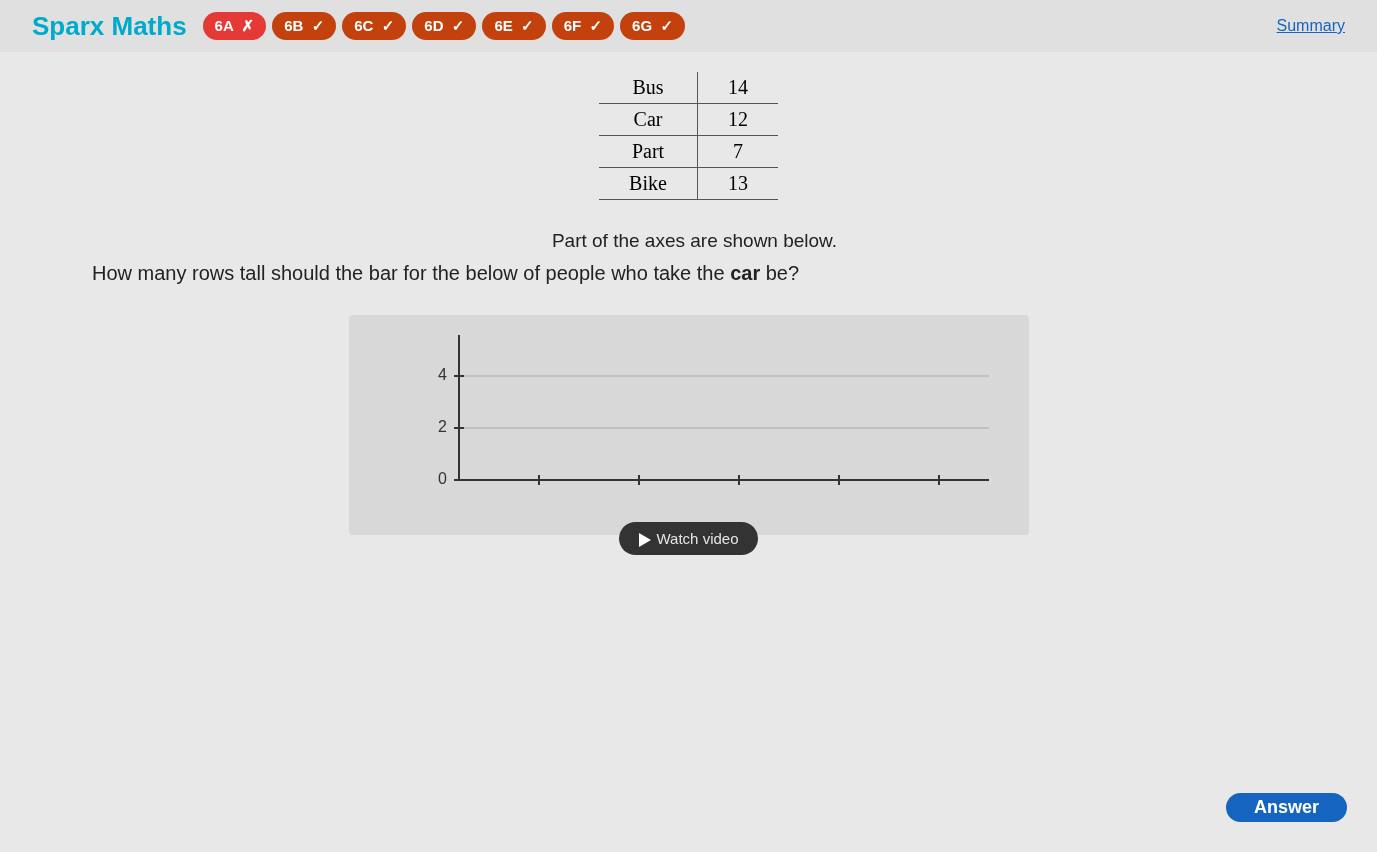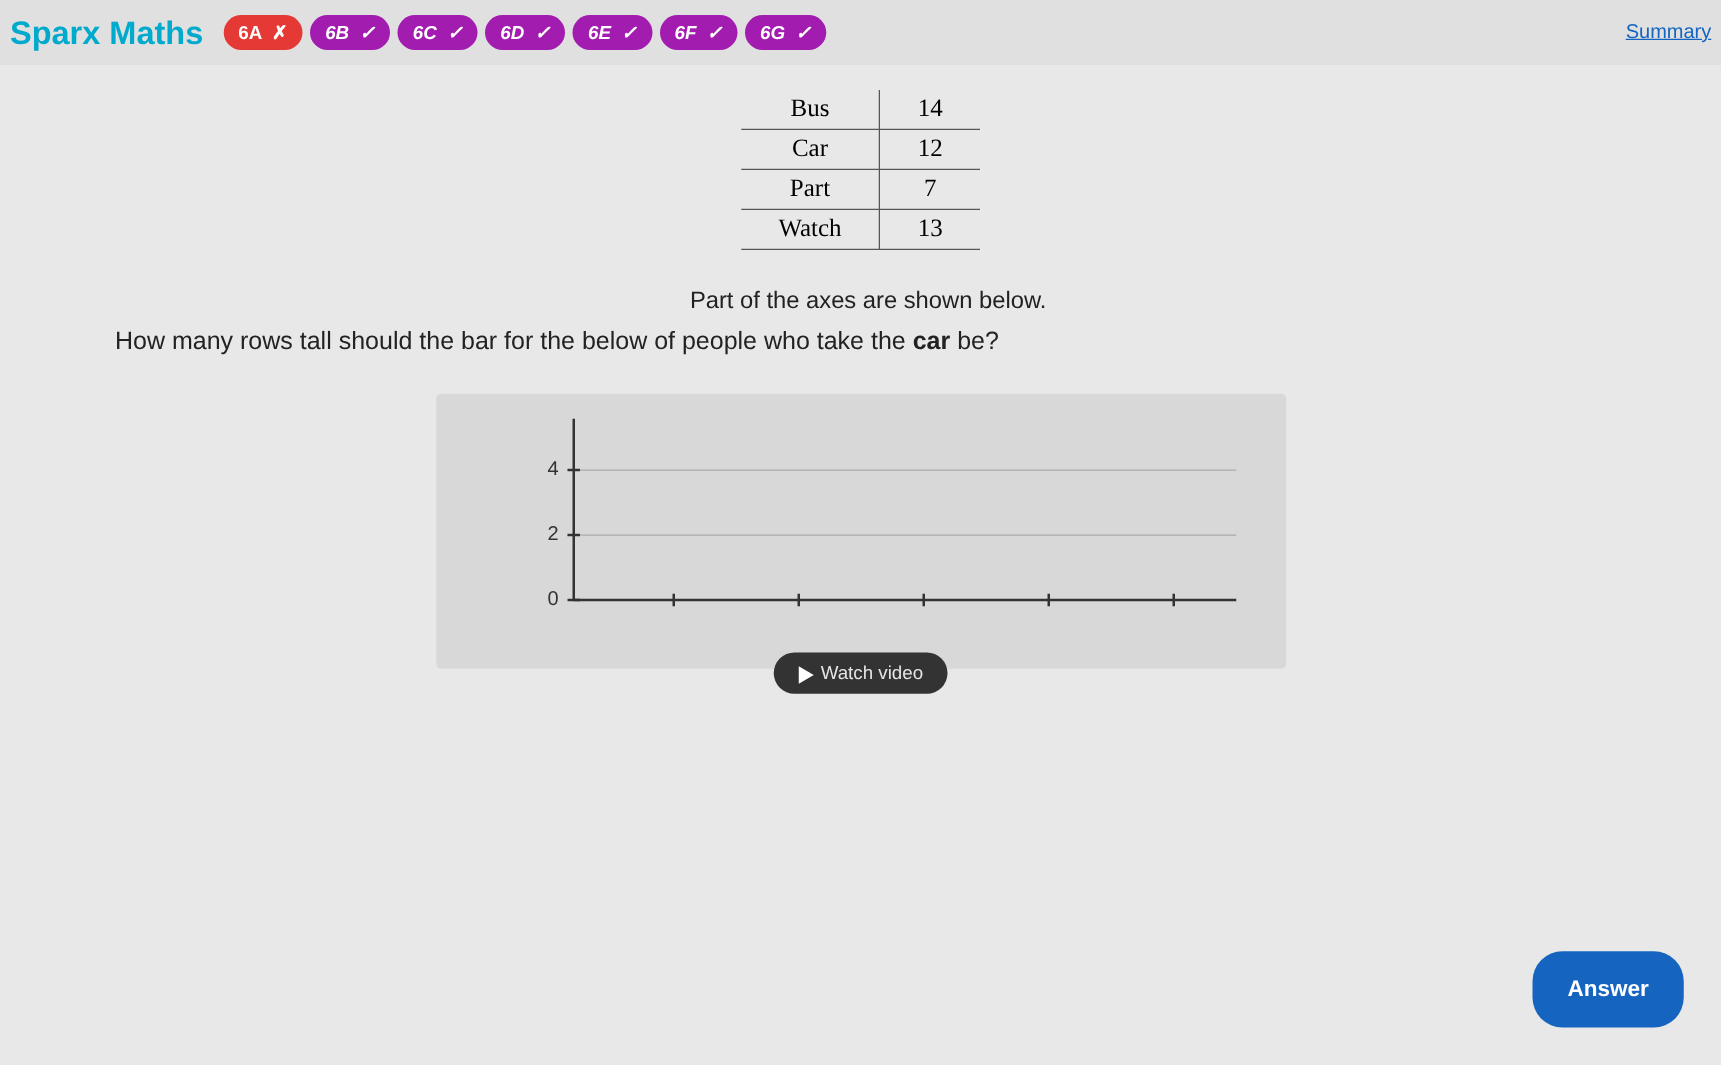--- a/index.html
+++ b/index.html
@@ -9,21 +9,21 @@
       min-height: 852px;
       width: 1377px;
       overflow: hidden;
       position: relative;
     }
 
     
     .header {
       display: flex;
       align-items: center;
-      padding: 8px 8px;
+      padding: 8px 32px;
       gap: 6px;
       background: #e0e0e0;
       min-height: 52px;
       text-align: center;
     }
     .brand-title {
       font-size: 26px;
       font-weight: bold;
       color: #00aacc;
       font-family: Arial, sans-serif;
@@ -37,23 +37,22 @@
       font-size: 15px;
       font-weight: 600;
       font-family: Arial, sans-serif;
       gap: 4px;
     }
     .tab-red {
       background: #e53935;
       color: white;
     }
     .tab-green {
-      background: #a21caf;
+      background: #c2410c;
       color: white;
-      font-style: italic;
     }
     .summary-link {
       margin-left: auto;
       font-size: 16px;
       color: #1565c0;
       font-family: Arial, sans-serif;
       font-weight: 500;
       text-decoration: underline;
       cursor: pointer;
     }
@@ -156,21 +155,21 @@
     }
 
     
     .answer-btn {
       position: absolute;
       bottom: 30px;
       right: 30px;
       background: #1565c0;
       color: white;
       border-radius: 24px;
-      padding: 20px 28px;
+      padding: 4px 28px;
       font-size: 18px;
       font-family: Arial, sans-serif;
       font-weight: 600;
       cursor: pointer;
       border: none;
     }
   </style>
 </head>
 <body>
 
@@ -199,21 +198,21 @@
       </tr>
       <tr>
         <td>Car</td>
         <td>12</td>
       </tr>
       <tr>
         <td>Part</td>
         <td>7</td>
       </tr>
       <tr>
-        <td>Watch</td>
+        <td>Bike</td>
         <td>13</td>
       </tr>
     </tbody>
       </table>
   </div>
 
   <div class="question-area">
     <div>Part of the axes are shown below.</div>
     <div class="question-main">
       <span>How many rows tall should the bar for the below of people who take the </span><span class="bold-word">car</span><span> be?</span>

